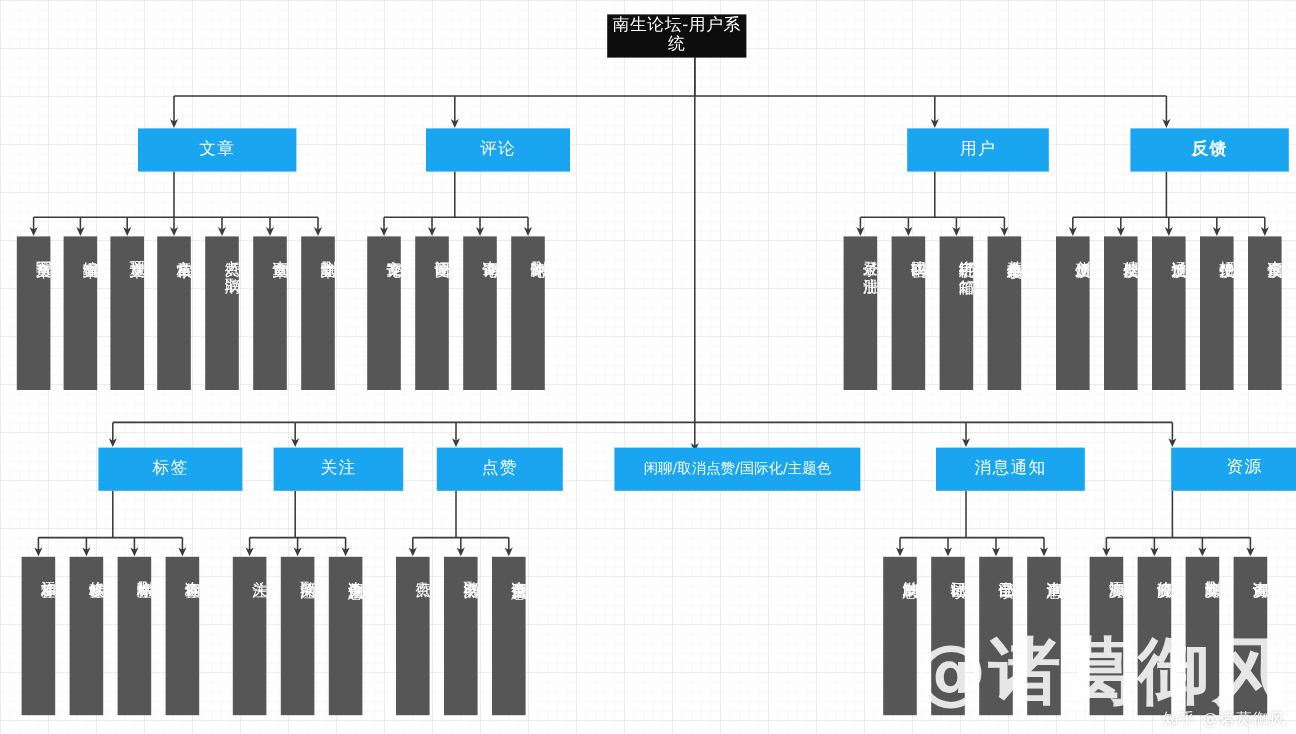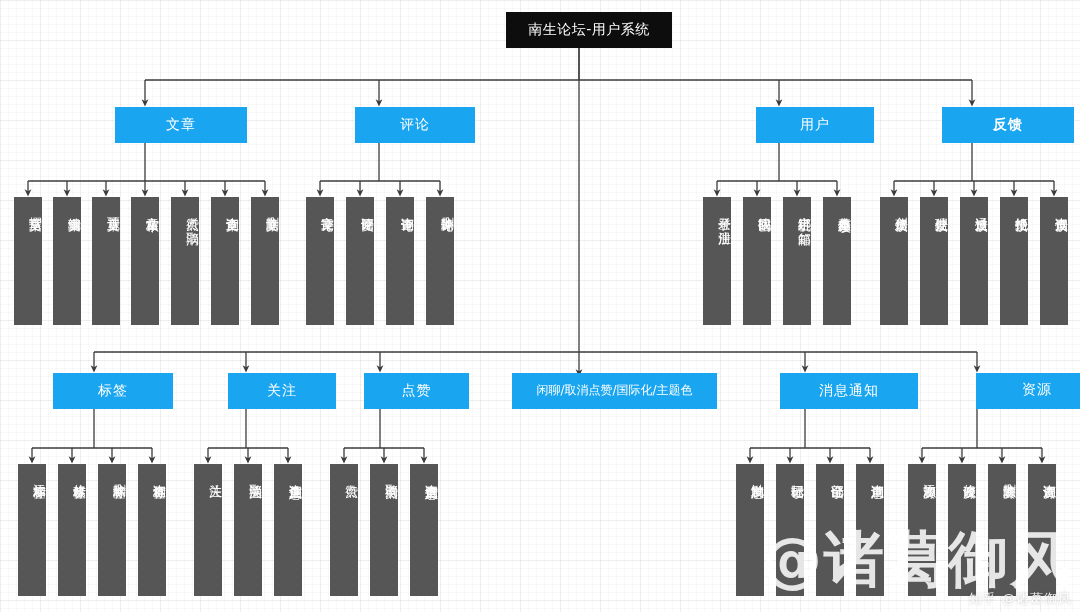--- a/index.html
+++ b/index.html
@@ -175,30 +175,30 @@
       <path d="M977,409 L977,448"></path>
       <path d="M922,448 L1042,448"></path>
       <path d="M922,448 L922,460" marker-end="url(#arw)"></path>
       <path d="M962,448 L962,460" marker-end="url(#arw)"></path>
       <path d="M1002,448 L1002,460" marker-end="url(#arw)"></path>
       <path d="M1042,448 L1042,460" marker-end="url(#arw)"></path>
     </g>
   </svg>
 
   <div id="nodes-layer">
-      <div class="node node-root" style="left: 506px; top: 12px; width: 166px; height: 36px;">南生论坛-用户系统</div>
+      <div class="node node-root" style="left: 506px; top: 12px; width: 116px; height: 36px;">南生论坛-用户系统</div>
       <div class="node node-cat" style="left: 79px; top: 107px; width: 132px; height: 36px;">文章</div>
       <div class="node node-cat" style="left: 319px; top: 107px; width: 120px; height: 36px;">评论</div>
       <div class="node node-cat" style="left: 720px; top: 107px; width: 118px; height: 36px;">用户</div>
       <div class="node node-cat" style="left: 906px; top: 107px; width: 132px; height: 36px; font-weight: bold;">反馈</div>
-      <div class="node node-cat" style="left: 17px; top: 373px; width: 120px; height: 36px;">标签</div>
+      <div class="node node-cat" style="left: 46px; top: 373px; width: 120px; height: 36px;">标签</div>
       <div class="node node-cat" style="left: 192px; top: 373px; width: 108px; height: 36px;">关注</div>
       <div class="node node-cat" style="left: 328px; top: 373px; width: 105px; height: 36px;">点赞</div>
       <div class="node node-cat" style="left: 476px; top: 373px; width: 205px; height: 36px; font-size: 12px; letter-spacing: 0px;">闲聊/取消点赞/国际化/主题色</div>
-      <div class="node node-cat" style="left: 744px; top: 373px; width: 138px; height: 36px;">消息通知</div>
+      <div class="node node-cat" style="left: 744px; top: 373px; width: 124px; height: 36px;">消息通知</div>
       <div class="node node-cat" style="left: 940px; top: 373px; width: 122px; height: 36px; font-family: Liberation Mono, monospace;">资源</div>
       <div class="node node-leaf" style="left: 14px; top: 197px; width: 28px; height: 128px;">
         <span class="lf-txt">撰写文章</span>
       </div>
       <div class="node node-leaf" style="left: 53px; top: 197px; width: 28px; height: 128px;">
         <span class="lf-txt">编辑文章</span>
       </div>
       <div class="node node-leaf" style="left: 92px; top: 197px; width: 28px; height: 128px;">
         <span class="lf-txt">置顶文章</span>
       </div>

